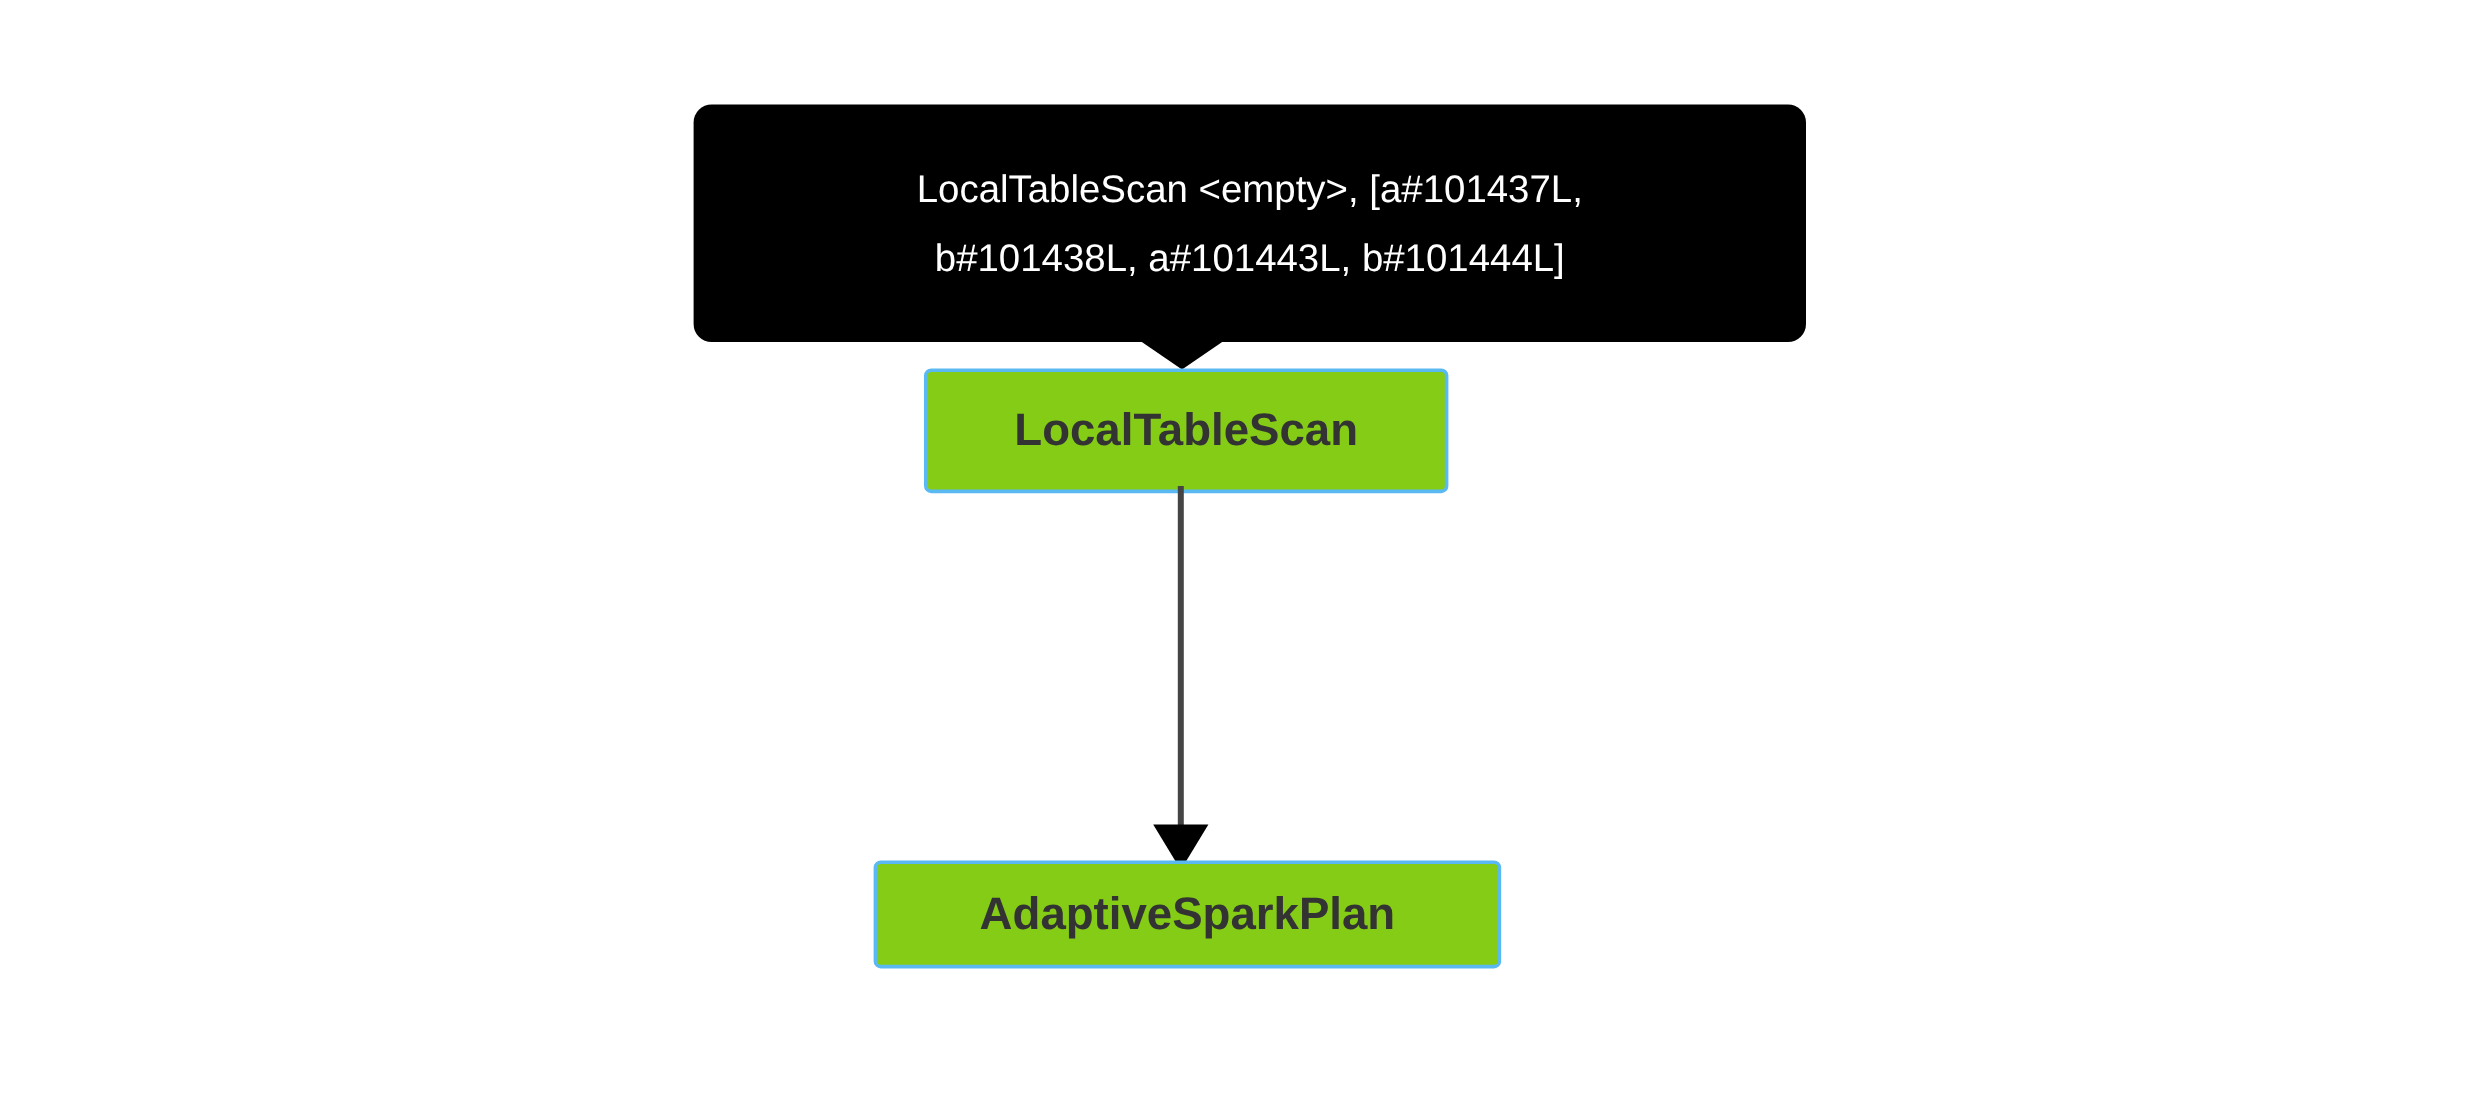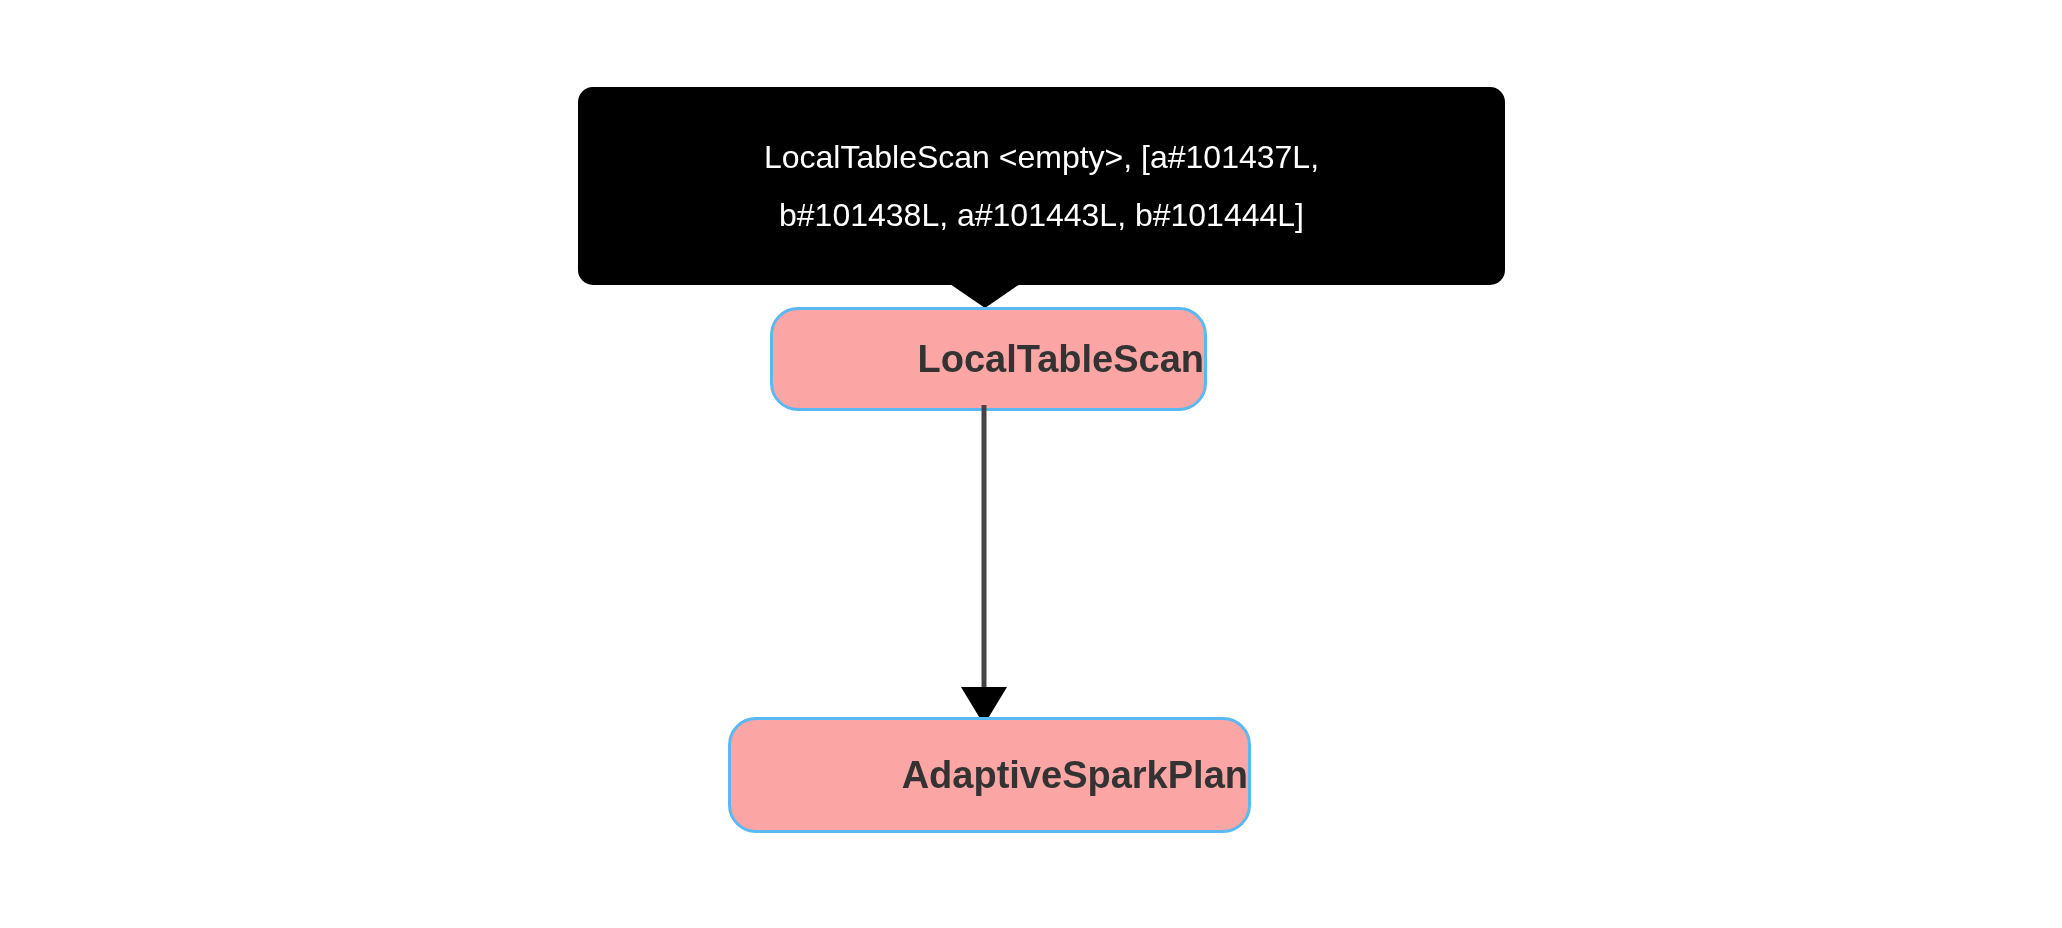--- a/index.html
+++ b/index.html
@@ -54,26 +54,26 @@
     height: 0;
     border-left: 35px solid transparent;
     border-right: 35px solid transparent;
     border-top: 24px solid #000000;
   }
 
   
   .node {
     position: absolute;
     box-sizing: border-box;
-    background: #fca5a5;
+    background: #84cc16;
     border: 3px solid #5ab9f2;
-    border-radius: 28px;
+    border-radius: 6px;
     display: flex;
     align-items: center;
-    justify-content: flex-end;
+    justify-content: center;
   }
   .node-label {
     color: #333333;
     font-family: "Liberation Sans", sans-serif;
     font-weight: bold;
     font-size: 38px;
     line-height: 1;
     letter-spacing: 0px;
     white-space: nowrap;
   }
@@ -81,21 +81,21 @@
   #node-localtablescan {
     left: 770px;
     top: 307px;
     width: 437px;
     height: 104px;
   }
   #node-adaptivesparkplan {
     left: 728px;
     top: 717px;
     width: 523px;
-    height: 116px;
+    height: 90px;
   }
 
   
   .edge {
     position: absolute;
     left: 930px;
     top: 405px;
     width: 110px;
     height: 320px;
     overflow: visible;

